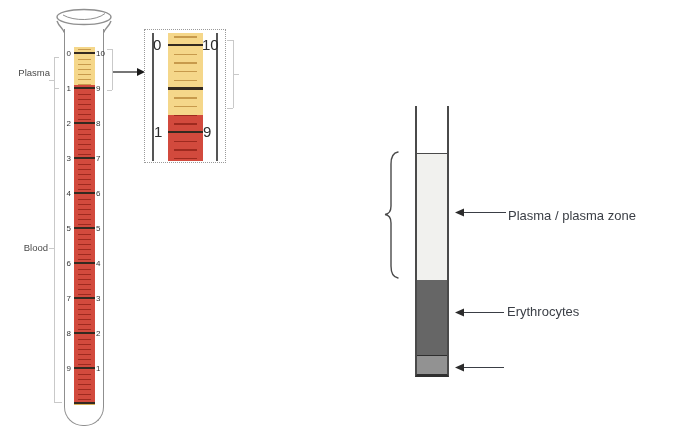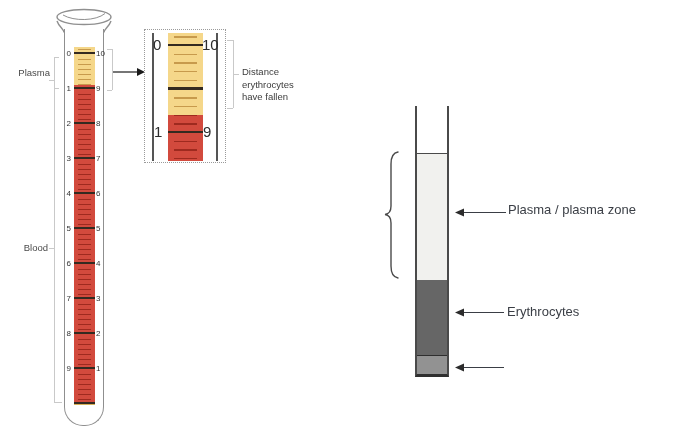--- a/index.html
+++ b/index.html
@@ -184,42 +184,37 @@
 
   <div class="inset-num" style="left:153px;top:37px;">0</div>
   <div class="inset-num" style="left:202px;top:37px;">10</div>
   <div class="inset-num" style="left:154px;top:124px;">1</div>
   <div class="inset-num" style="left:203px;top:124px;">9</div>
 
   <div class="bracket-line" style="left:233px;top:40px;width:1px;height:68px;"></div>
   <div class="bracket-line" style="left:227px;top:40px;width:6px;height:1px;"></div>
   <div class="bracket-line" style="left:227px;top:108px;width:6px;height:1px;"></div>
   <div class="bracket-line" style="left:233px;top:74px;width:6px;height:1px;"></div>
-  <div class="caption">
-    <div>Distance</div>
-    <div>erythrocytes</div>
-    <div>have fallen</div>
-  </div>
 
 
   <svg class="abs" style="left:380px;top:150px" width="22" height="132" viewBox="0 0 22 132">
     <path d="M18,2 C12,3 11,8 11,14 L11,56 C11,61 9,64 5,64.5 C9,65 11,68 11,73 L11,116 C11,122 12,127 18,128" fill="none" stroke="#4a4a4a" stroke-width="1.4" stroke-linecap="round"></path>
   </svg>
 
   <div class="esr-tube">
     <div class="zone" style="top: 47px; height: 127px; border-top: 1.5px solid rgb(74, 74, 74); box-sizing: border-box; background-color: rgb(241, 241, 238);"></div>
     <div class="zone" style="top: 174px; height: 75px; background-color: rgb(102, 102, 102);"></div>
     <div class="zone" style="top: 249px; height: 19px; border-top: 1.5px solid rgb(46, 46, 46); box-sizing: border-box; background-color: rgb(146, 146, 146);"></div>
   </div>
 
   <svg class="abs" style="left:455px;top:208px" width="52" height="9" viewBox="0 0 52 9">
     <line x1="8" y1="4.5" x2="51" y2="4.5" stroke="#3a3e45" stroke-width="1.2"></line>
     <polygon points="0,4.5 9,0.5 9,8.5" fill="#2c2c2c"></polygon>
   </svg>
-  <div class="annot" style="left:508px;top:203px;">Plasma / plasma zone</div>
+  <div class="annot" style="left:508px;top:209px;">Plasma / plasma zone</div>
 
   <svg class="abs" style="left:455px;top:308px" width="50" height="9" viewBox="0 0 50 9">
     <line x1="8" y1="4.5" x2="49" y2="4.5" stroke="#3a3e45" stroke-width="1.2"></line>
     <polygon points="0,4.5 9,0.5 9,8.5" fill="#2c2c2c"></polygon>
   </svg>
   <div class="annot" style="left:507px;top:305px;">Erythrocytes</div>
 
   <svg class="abs" style="left:455px;top:363px" width="50" height="9" viewBox="0 0 50 9">
     <line x1="8" y1="4.5" x2="49" y2="4.5" stroke="#3a3e45" stroke-width="1.2"></line>
     <polygon points="0,4.5 9,0.5 9,8.5" fill="#2c2c2c"></polygon>

